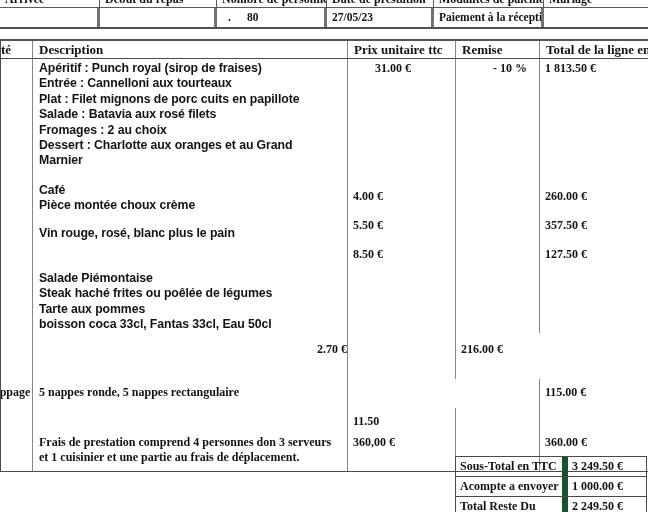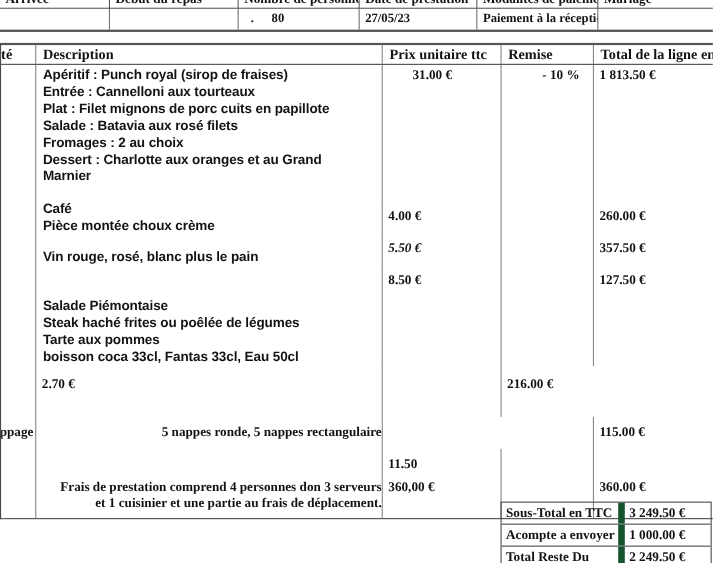--- a/index.html
+++ b/index.html
@@ -16,39 +16,39 @@
   
   .info-table {
     position: absolute; top: 0; left: 0; width: 662px;
     border-bottom: 2px solid #4f4f4f;
   }
   .info-row { display: grid; grid-template-columns: 100px 117px 110px 107px 110px 118px; }
   .info-head { height: 8px; }
   .info-head .cell { overflow: hidden; border-right: 1px solid #5a5a5a; border-bottom: 1px solid #5a5a5a; }
   .info-head .cell span { display: block; margin-top: -8px; padding-left: 5px; font-size: 12px; white-space: nowrap; }
   .info-vals { height: 19px; }
-  .info-vals .cell { border-right: 1px solid #737373; font-size: 11.5px; padding: 3px 0 0 5px; white-space: nowrap; overflow: hidden; }
+  .info-vals .cell { border-right: 3px solid #737373; font-size: 11.5px; padding: 3px 0 0 5px; white-space: nowrap; overflow: hidden; }
   .dot-prefix { display:inline-block; padding-left: 6px; }
   .num-80 { display:inline-block; margin-left: 16px; }
 
   
   .items-table {
     position: absolute; top: 39px; left: 0; width: 662px;
     border: 1px solid #4a4a4a; border-top: 2px solid #555;
   }
   .i-grid { display: grid; grid-template-columns: 32px 315px 108px 84px 123px; }
   .i-grid > div { border-right: 1px solid #858585; overflow: hidden; }
   .i-grid > div:last-child { border-right: none; }
   .i-head { height: 18px; border-bottom: 1px solid #4a4a4a; }
   .i-head > div { font-size: 13px; padding: 1px 0 0 6px; white-space: nowrap; }
   .qty-head span { display:inline-block; white-space: nowrap; margin-left: -45px; }
 
   .row-desc { padding-left: 6px; white-space: nowrap; }
   .font-sans { font-family: "Liberation Sans", sans-serif; font-size: 12.3px; line-height: 15.4px; letter-spacing: -0.1px; }
-  .font-serif { font-family: "Liberation Serif", serif; font-size: 12px; line-height: 15px; text-align: right; }
+  .font-serif { font-family: "Liberation Serif", serif; font-size: 12px; line-height: 15px; }
   .money { font-size: 12px; padding-left: 5px; white-space: nowrap; }
   .qty-shift { display:inline-block; white-space:nowrap; margin-left: -16px; font-size: 12px; }
 
   
   .totals-table {
     position: absolute; top: 456px; left: 455px; width: 192px;
     border: 1px solid #4a4a4a;
   }
   .t-row { display: grid; grid-template-columns: 112px 80px; height: 20px; border-bottom: 1px solid #4a4a4a; }
   .t-row:last-child { border-bottom: none; }
@@ -121,21 +121,21 @@
         </div>
         <div class="money" style="padding-top: 6px;">4.00 €</div>
         <div class="money" style="padding-top: 6px;"></div>
         <div class="money" style="padding-top: 6px;">260.00 €</div>
       </div>
       <div class="i-grid" style="min-height: 33px;">
         <div></div>
         <div class="row-desc font-sans" style="padding-top: 12px;">
           <div>Vin rouge, rosé, blanc plus le pain</div>
         </div>
-        <div class="money" style="padding-top: 4px; font-style: italic;">5.50 €</div>
+        <div class="money" style="padding-top: 4px;">5.50 €</div>
         <div class="money" style="padding-top: 4px;"></div>
         <div class="money" style="padding-top: 4px;">357.50 €</div>
       </div>
       <div class="i-grid" style="min-height: 22px;">
         <div></div>
         <div class="row-desc font-sans" style="padding-top: 0px;"></div>
         <div class="money" style="padding-top: 0px;">8.50 €</div>
         <div class="money" style="padding-top: 0px;"></div>
         <div class="money" style="padding-top: 0px;">127.50 €</div>
       </div>
@@ -146,21 +146,21 @@
           <div>Steak haché frites ou poêlée de légumes</div>
           <div>Tarte aux pommes</div>
           <div>boisson coca 33cl, Fantas 33cl, Eau 50cl</div>
         </div>
         <div class="money" style="padding-top: 2px;"></div>
         <div class="money" style="padding-top: 2px;"></div>
         <div class="money" style="padding-top: 2px;"></div>
       </div>
       <div class="i-grid" style="min-height: 46px;">
         <div></div>
-        <div class="money" style="padding-top: 9px;">2.70 €</div>
+        <div class="money" style="padding-top: 9px; text-align: right;">2.70 €</div>
         <div class="money" style="padding-top: 9px;"></div>
         <div class="money" style="padding-top: 9px;">216.00 €</div>
       </div>
       <div class="i-grid" style="min-height: 22px;">
         <div><span class="qty-shift" style="margin-top: 6px;">Nappage</span></div>
         <div class="row-desc font-serif" style="padding-top: 6px;">
           <div>5 nappes ronde, 5 nappes rectangulaire</div>
         </div>
         <div class="money" style="padding-top: 6px; margin-top: 29px;">11.50</div>
         <div class="money" style="padding-top: 6px;"></div>

